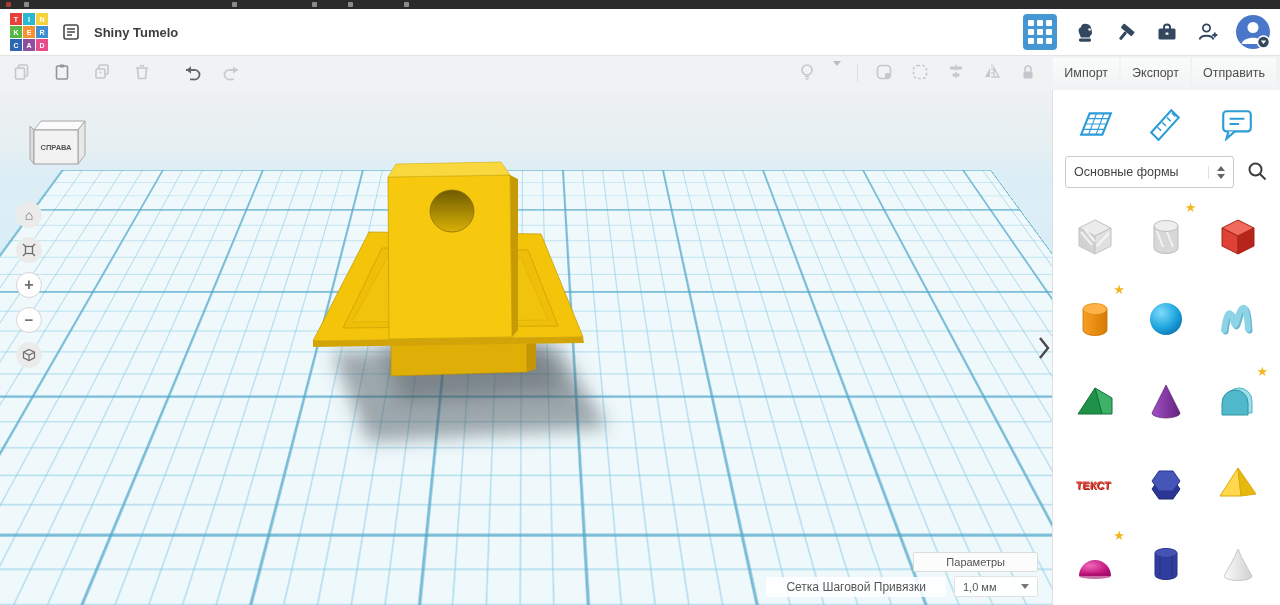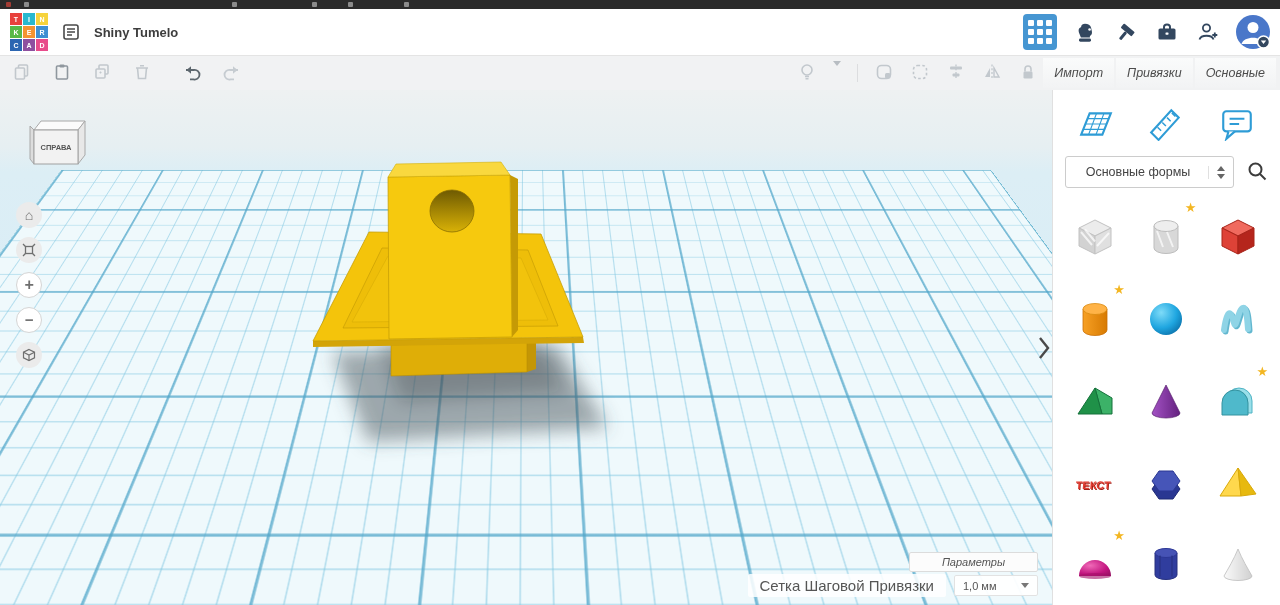--- a/index.html
+++ b/index.html
@@ -1,18 +1,18 @@
 <!DOCTYPE html>
 <html><head>
 <meta charset="utf-8">
 <style>
   * { box-sizing: border-box; margin:0; padding:0; }
   html,body { width:1280px; height:605px; overflow:hidden; }
   body { position:relative; font-family:"Liberation Sans", sans-serif; background:#fff; }
-  button { border:0; background:transparent; padding:0; cursor:pointer; font-family:inherit;font-style:italic; }
+  button { border:0; background:transparent; padding:0; cursor:pointer; font-family:inherit; }
 
   
   .browser-strip { position:absolute; top:0; left:0; width:1280px; height:9px; background:#2b2b2b; z-index:10; }
   .bdot { position:absolute; top:2px; width:5px; height:5px; border-radius:1px; background:#8b8b8b; }
 
   
   .app-header { position:absolute; top:9px; left:0; width:1280px; height:47px; background:#fff;
     border-bottom:1px solid #e4e4e4; display:flex; align-items:center; gap:12px; padding-left:10px; z-index:9; }
   .logo { display:grid; grid-template-columns:repeat(3,12px); grid-auto-rows:12px; gap:1px; }
   .logo span { display:flex; align-items:center; justify-content:center; font-size:7px; font-weight:bold; color:#fff; }
@@ -56,34 +56,34 @@
     display:flex; align-items:center; justify-content:center; color:#6f6f6f; z-index:3; }
   .vbtn.white { background:#fff; border:1px solid #d4d4d4; }
   .i-home::before { content:"⌂"; font-size:14px; line-height:1; }
   .i-plus::before { content:"+"; font-size:16px; font-weight:bold; line-height:1; }
   .i-minus::before { content:"−"; font-size:15px; font-weight:bold; line-height:1; }
   .panel-handle { position:absolute; right:0; top:243px; width:16px; height:30px; z-index:3;
     display:flex; align-items:center; justify-content:center; cursor:pointer; }
   .params-btn { position:absolute; right:14px; bottom:33px; padding:3px 32px; background:#fcfcfc;
     border:1px solid #dcdcdc; border-radius:2px; font-size:11px; color:#555; z-index:3; }
   .snap-bar { position:absolute; right:14px; bottom:8px; display:flex; align-items:center; gap:8px; z-index:3; }
-  .snap-label { font-size:15px; color:#555; background:rgba(255,255,255,0.85); padding:3px 12px; border-radius:2px; }
+  .snap-label { font-size:12px; color:#555; background:rgba(255,255,255,0.85); padding:3px 20px; border-radius:2px; }
   .snap-select { display:flex; align-items:center; justify-content:space-between; width:84px; height:21px;
     padding:0 8px; background:rgba(255,255,255,0.92); border:1px solid #e2e2e2; border-radius:2px;
     font-size:11px; color:#555; cursor:pointer; }
 
   
   .sidebar { position:absolute; top:90px; right:0; width:228px; height:515px; background:#fff;
     border-left:1px solid #e0e0e0; overflow:hidden; z-index:5; }
   .sb-top { display:flex; justify-content:space-around; align-items:center; padding:14px 8px 4px 8px; }
   .sb-top button { width:40px; height:40px; display:flex; align-items:center; justify-content:center; }
   .category-row { display:flex; align-items:center; gap:12px; padding:8px 12px 4px 12px; }
   .category-select { flex:1; height:32px; border:1px solid #ccc; border-radius:3px; background:#fff;
     display:flex; align-items:center; padding:0 8px; font-size:12.5px; color:#444; cursor:pointer; }
-  .category-select .val { flex:1; white-space:nowrap; overflow:hidden;text-align:center; }
+  .category-select .val { flex:1; white-space:nowrap; overflow:hidden; }
   .spin { display:flex; flex-direction:column; gap:3px; padding-left:8px; margin-left:6px; border-left:1px solid #e0e0e0; }
   .tri-up { width:0; height:0; border-left:4px solid transparent; border-right:4px solid transparent; border-bottom:5px solid #666; }
   .tri-dn { width:0; height:0; border-left:4px solid transparent; border-right:4px solid transparent; border-top:5px solid #666; }
   .shape-grid { display:grid; grid-template-columns:repeat(3,1fr); padding:14px 6px 0 6px; row-gap:20px; justify-items:center; }
   .tile { position:relative; width:56px; height:62px; display:flex; align-items:center; justify-content:center; cursor:pointer; }
   .star { position:absolute; top:-8px; right:-2px; }
   .star::before { content:"★"; color:#f3b622; font-size:13px; }
 </style>
 </head>
 <body>
@@ -249,22 +249,22 @@
     <button>
       <svg width="20" height="20" viewBox="0 0 20 20">
         <path d="M7,9.5 V7 a3,3 0 0 1 6,0 v2.5" stroke="#c2c8cd" stroke-width="1.6" fill="none"></path>
         <rect x="5.5" y="9.5" width="9" height="7" rx="1.2" fill="#c2c8cd"></rect>
       </svg>
     </button>
   </div>
 
   <div class="tb-actions">
     <button class="tb-action">Импорт</button>
-    <button class="tb-action">Привязки</button>
-    <button class="tb-action">Основные</button>
+    <button class="tb-action">Экспорт</button>
+    <button class="tb-action">Отправить</button>
   </div>
 </div>
 
 <div class="viewport">
   <div class="plane"></div>
 
   <svg class="scene" viewBox="0 0 1052 515" preserveAspectRatio="none">
     <defs>
       <filter id="sblur" x="-40%" y="-40%" width="180%" height="180%">
           <feGaussianBlur stdDeviation="9"></feGaussianBlur>

